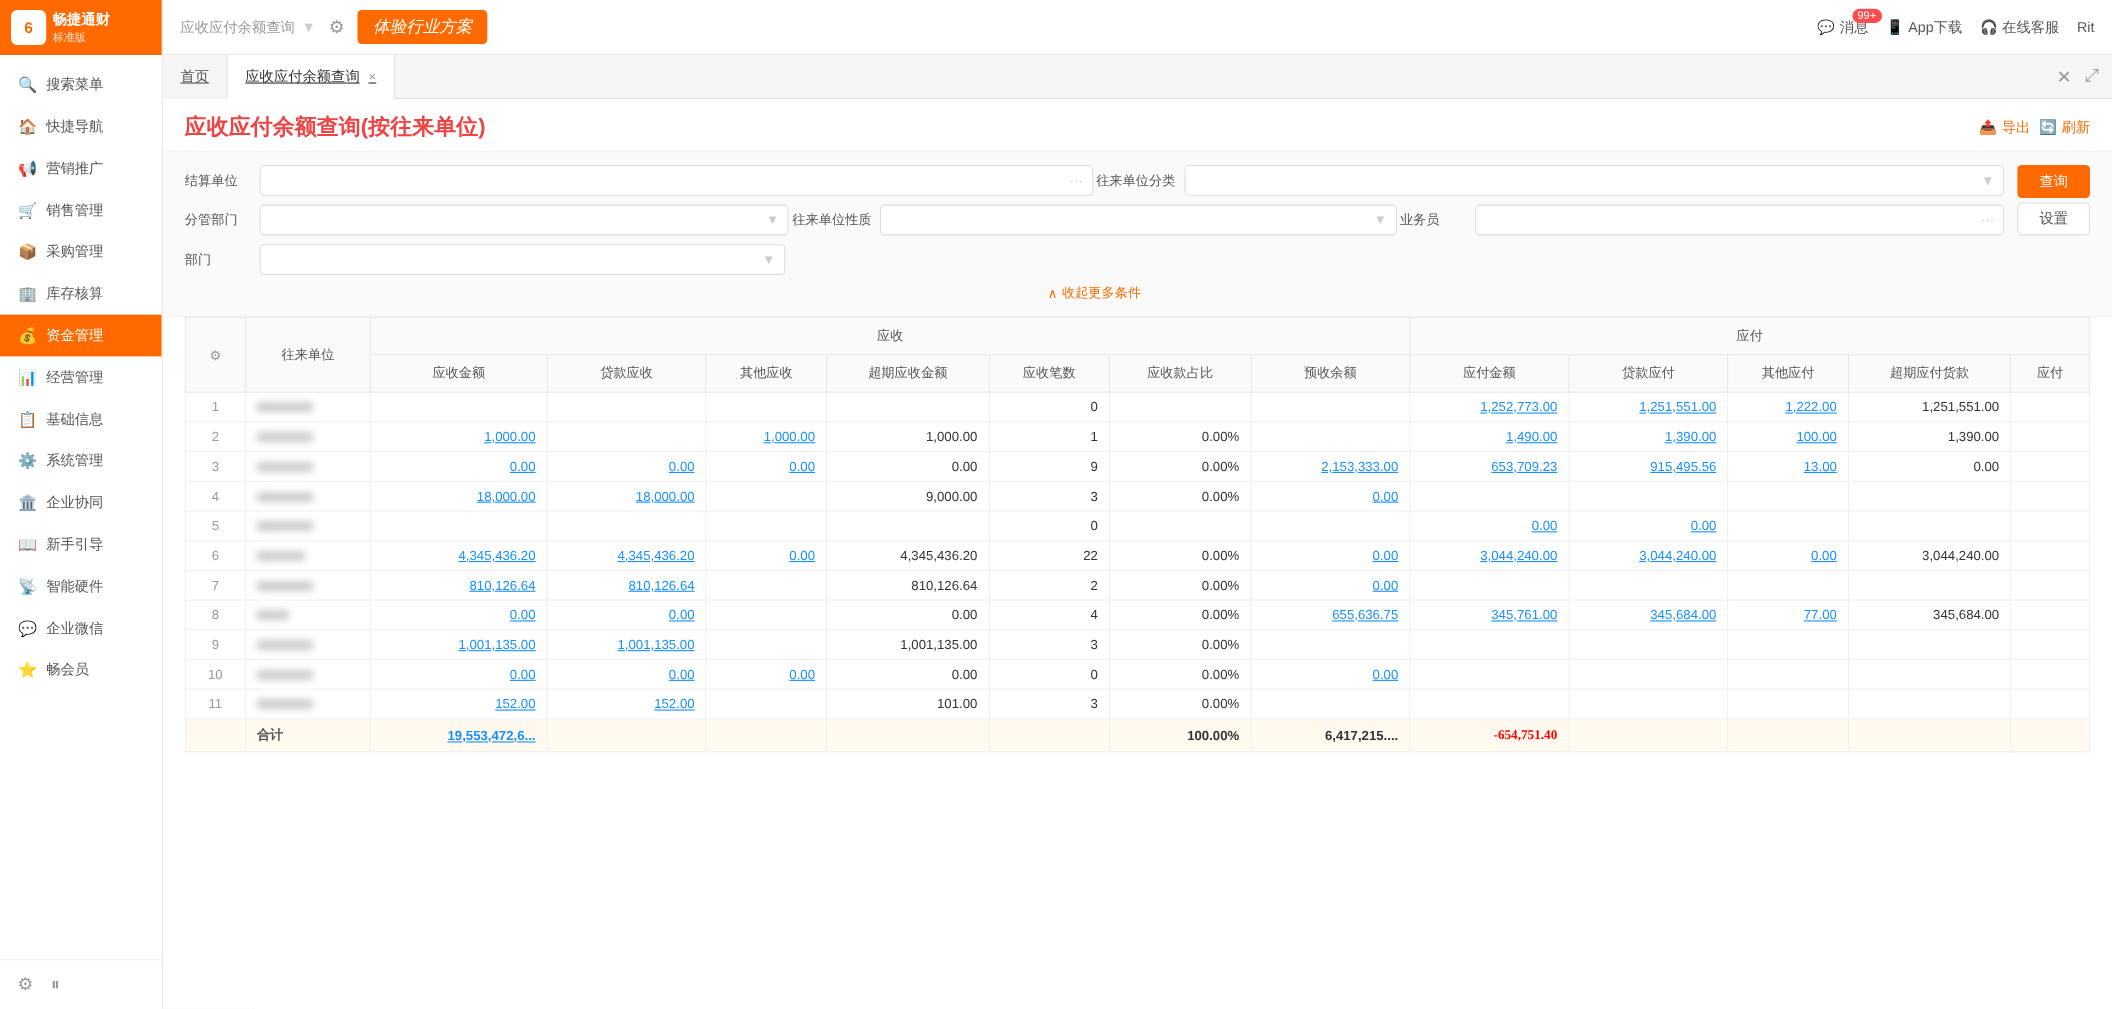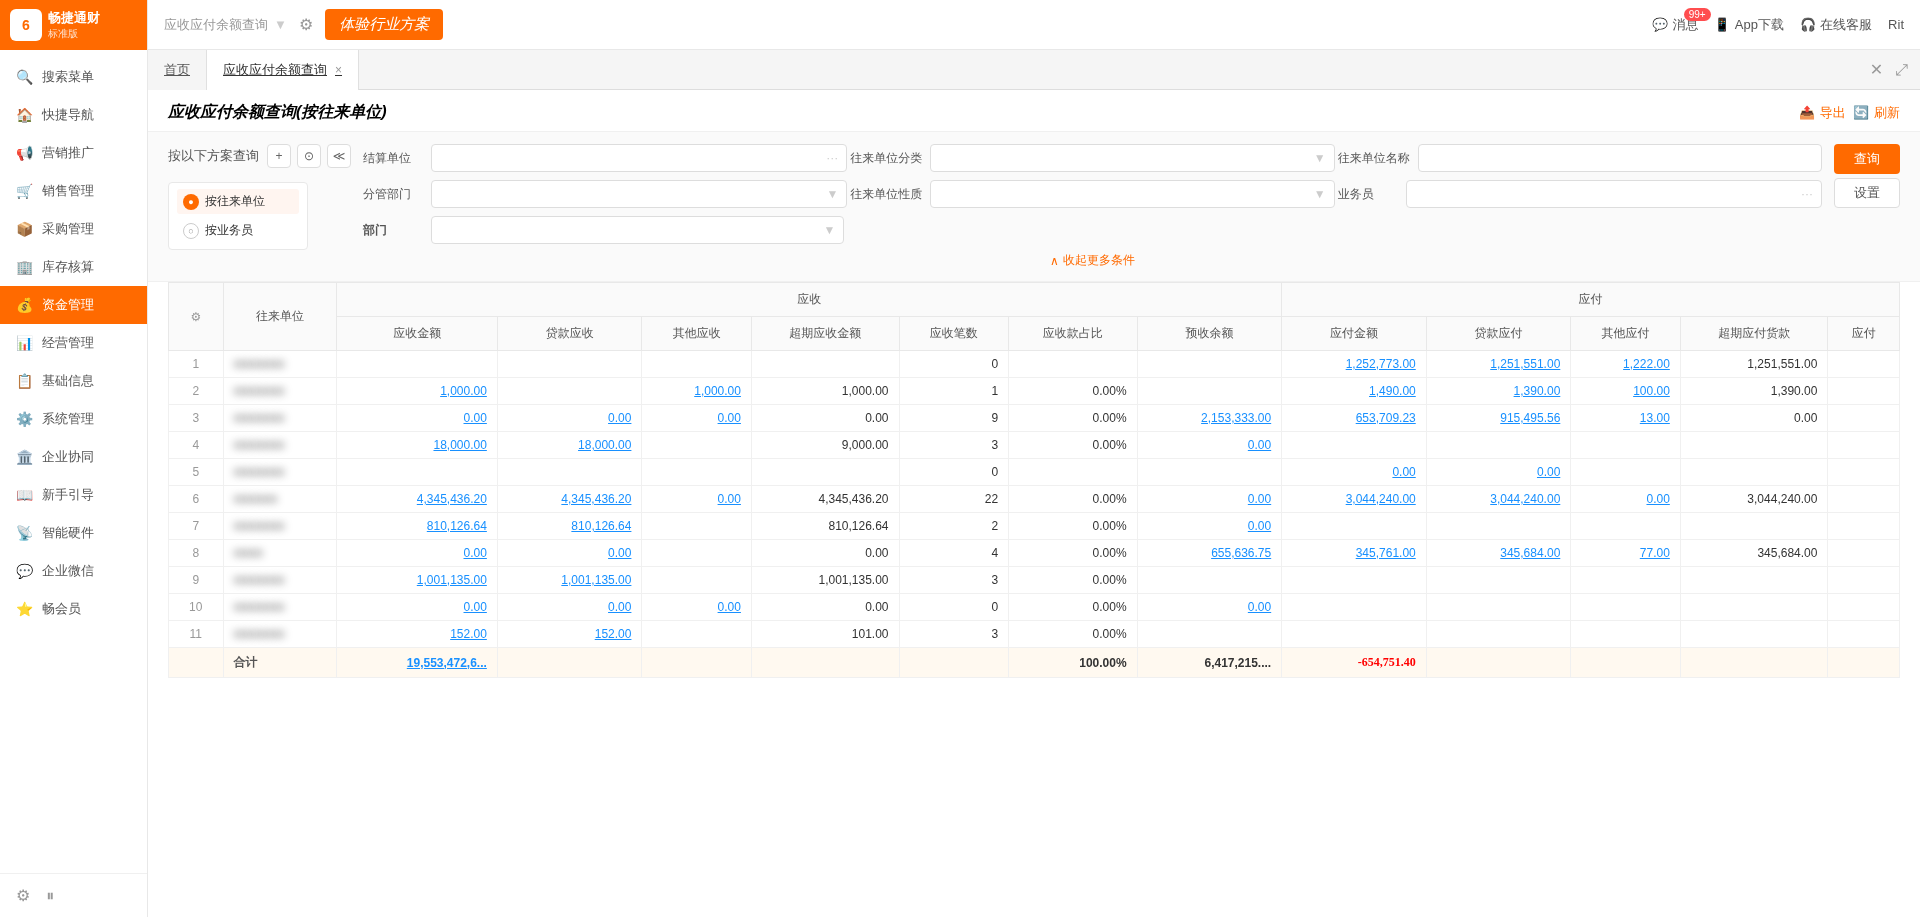--- a/index.html
+++ b/index.html
@@ -73,21 +73,21 @@
     
     .page-content {
       flex: 1; background: #fff; overflow: hidden; display: flex; flex-direction: column;
     }
 
     
     .page-header {
       padding: 12px 20px 8px; border-bottom: 1px solid #f0f0f0;
       display: flex; align-items: center; justify-content: space-between;
     }
-    .page-title { font-size: 16px; font-weight: 600; color: #000000; font-style: italic; }
+    .page-title { font-size: 20px; font-weight: 600; color: #ef4444; }
     .page-actions { display: flex; gap: 8px; }
     .btn-export { color: #ff6a00; border: none; background: none; cursor: pointer; font-size: 13px; display: flex; align-items: center; gap: 4px; }
     .btn-refresh { color: #ff6a00; border: none; background: none; cursor: pointer; font-size: 13px; display: flex; align-items: center; gap: 4px; }
 
     
     .filter-area {
       padding: 12px 20px; background: #fafafa; border-bottom: 1px solid #f0f0f0;
     }
     .filter-toolbar { display: flex; align-items: center; gap: 8px; margin-bottom: 10px; }
     .filter-toolbar-label { color: #555; font-size: 13px; }
@@ -287,63 +287,37 @@
         <button class="btn-refresh">
           <span>🔄</span>
           <span>刷新</span>
         </button>
       </div>
     </div>
 
     <div class="filter-area">
       <div style="display:flex; gap:12px; align-items:flex-start;">
 
-        <div style="display:flex; flex-direction:column; gap:4px; min-width:110px;">
-          <div class="filter-toolbar">
-            <span class="filter-toolbar-label">按以下方案查询</span>
-            <div class="filter-toolbar-icons">
-              <span class="filter-icon-btn">+</span>
-              <span class="filter-icon-btn">⊙</span>
-              <span class="filter-icon-btn">≪</span>
-            </div>
-          </div>
-          <div class="filter-scheme">
-            <div class="scheme-item active">
-              <div class="scheme-icon">●</div>
-              <span>按往来单位</span>
-            </div>
-            <div class="scheme-item">
-              <div class="scheme-icon-2">○</div>
-              <span>按业务员</span>
-            </div>
-          </div>
-        </div>
 
         <div style="flex:1; display:flex; gap:12px; align-items:flex-start;">
           <div style="flex:1;">
 
             <div class="filter-row">
               <div class="filter-item">
                 <span class="filter-label">结算单位</span>
                 <div class="filter-input">
                   <span></span>
                   <span class="filter-input-dots">···</span>
                 </div>
               </div>
               <div class="filter-item">
                 <span class="filter-label">往来单位分类</span>
                 <div class="filter-input">
                   <span></span>
                   <span class="filter-input-arrow">▼</span>
-                </div>
-              </div>
-              <div class="filter-item">
-                <span class="filter-label">往来单位名称</span>
-                <div class="filter-input">
-                  <span></span>
                 </div>
               </div>
             </div>
 
             <div class="filter-row">
               <div class="filter-item">
                 <span class="filter-label">分管部门</span>
                 <div class="filter-input">
                   <span></span>
                   <span class="filter-input-arrow">▼</span>
@@ -359,21 +333,21 @@
               <div class="filter-item">
                 <span class="filter-label">业务员</span>
                 <div class="filter-input">
                   <span></span>
                   <span class="filter-input-dots">···</span>
                 </div>
               </div>
             </div>
 
             <div class="filter-row">
-              <div class="filter-item" style="max-width:33%;font-weight:bold;">
+              <div class="filter-item" style="max-width:33%;">
                 <span class="filter-label">部门</span>
                 <div class="filter-input">
                   <span></span>
                   <span class="filter-input-arrow">▼</span>
                 </div>
               </div>
             </div>
 
             <div class="filter-collapse">
               <button class="btn-collapse">

